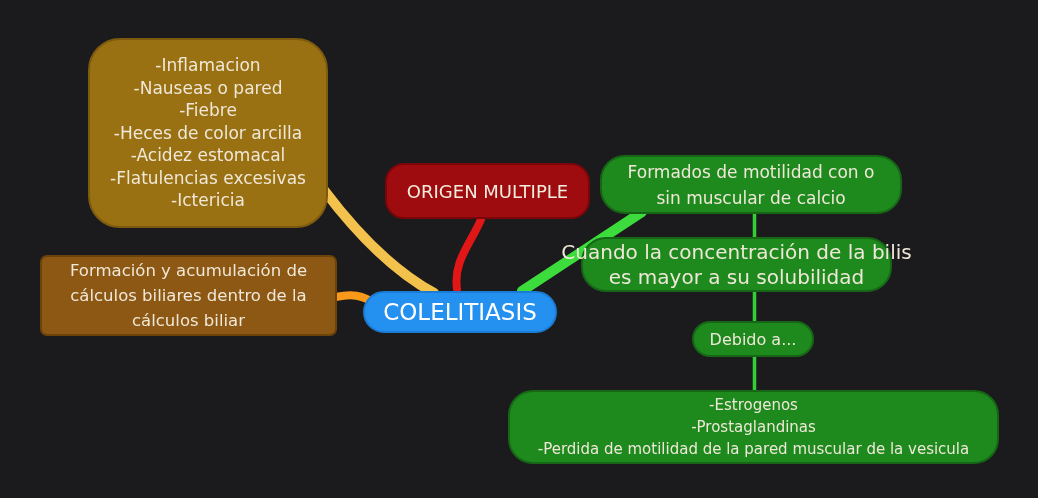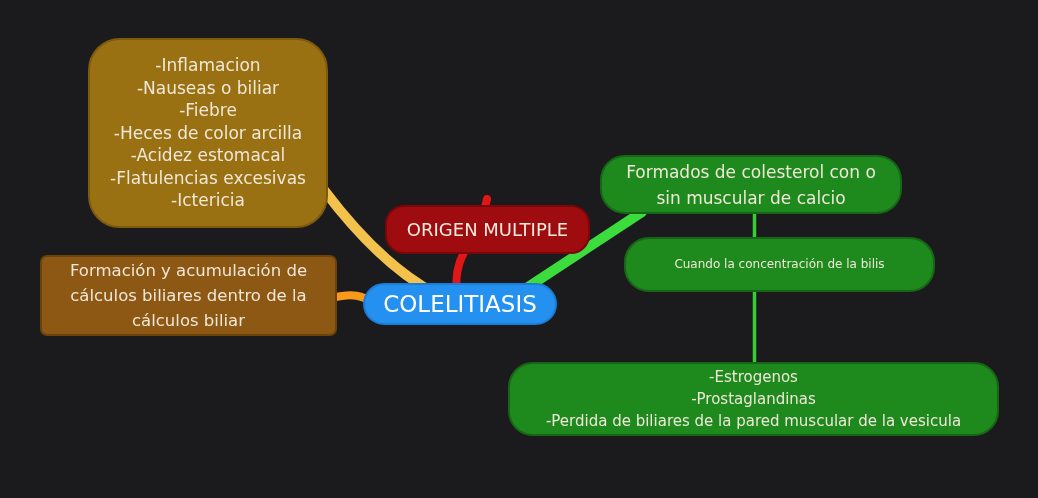--- a/index.html
+++ b/index.html
@@ -24,96 +24,100 @@
     left:88px;top:38px;width:240px;height:190px;
     border-radius:32px;border:2px solid #7c5a0e;
     font-size:17px;line-height:22.5px;
   }
   #node-definition{
     left:40px;top:255px;width:297px;height:81px;
     border-radius:7px;border:2px solid #6b4208;
     font-size:16.5px;line-height:25px;
   }
   #node-origin{
-    left:385px;top:163px;width:205px;height:49px;
+    left:385px;top:163px;width:205px;height:56px;
     border-radius:19px;border:2px solid #7a060a;
-    font-size:18px;color:#f2ecdc;margin-top:42px;
+    font-size:18px;color:#f2ecdc;
   }
   #node-center{
     left:363px;top:283px;width:194px;height:42px;
     border-radius:21px;border:2px solid #1a7cd4;
     font-size:23px;color:#ffffff;
   }
   #node-cholesterol{
     left:600px;top:155px;width:302px;height:59px;
     border-radius:25px;border:2px solid #166616;
     font-size:17px;line-height:26px;
   }
   #node-concentration{
-    left:624px;top:237px;width:311px;height:55px;
+    left:581px;top:237px;width:311px;height:55px;
     border-radius:25px;border:2px solid #166616;
-    font-size:12px;line-height:25px;text-align:right;
+    font-size:20px;line-height:25px;text-align:right;
   }
   #node-debido{
     left:692px;top:321px;width:122px;height:36px;
     border-radius:18px;border:2px solid #166616;
     font-size:16px;
   }
   #node-causes{
-    left:508px;top:362px;width:491px;height:74px;
+    left:508px;top:390px;width:491px;height:74px;
     border-radius:25px;border:2px solid #166616;
     font-size:15px;line-height:22px;
   }
 </style>
 </head>
 <body>
 
 <div id="canvas">
 
   <svg id="connector-layer" width="1038" height="498" viewBox="0 0 1038 498">
     <path d="M 324 190 Q 379 263 434 293" fill="none" stroke-width="10" stroke-linecap="round" stroke="#f2c24d"></path>
     <path d="M 332 298 C 352 293 362 295 376 304" fill="none" stroke-width="8" stroke-linecap="round" stroke="#f8991a"></path>
     <path d="M 487 199 C 481 236 452 254 457 289" fill="none" stroke-width="8" stroke-linecap="round" stroke="#e11616"></path>
     <path d="M 522 291 Q 580 253 642 212" fill="none" stroke-width="10" stroke-linecap="round" stroke="#3ddc3d"></path>
     <path d="M 754.5 210 L 754.5 390" fill="none" stroke-width="3.5" stroke="#33cf33"></path>
   </svg>
 
   <div class="node" id="node-symptoms" style="background-color: rgb(154, 113, 18);">
     <span class="line">-Inflamacion</span>
-    <span class="line">-Nauseas o biliar</span>
+    <span class="line">-Nauseas o pared</span>
     <span class="line">-Fiebre</span>
     <span class="line">-Heces de color arcilla</span>
     <span class="line">-Acidez estomacal</span>
     <span class="line">-Flatulencias excesivas</span>
     <span class="line">-Ictericia</span>
   </div>
 
   <div class="node" id="node-definition" style="background-color: rgb(141, 88, 19);">
     <span class="line">Formación y acumulación de</span>
     <span class="line">cálculos biliares dentro de la</span>
     <span class="line">cálculos biliar</span>
   </div>
 
   <div class="node" id="node-origin" style="background-color: rgb(158, 12, 16);">
     <span class="line">ORIGEN MULTIPLE</span>
   </div>
 
-  <div class="node" id="node-center" style="background-color: rgb(36, 145, 240);">
+  <div class="node" id="node-center" style="background-color: rgb(36, 145, 240); margin-top: 8px;">
     <span class="line">COLELITIASIS</span>
   </div>
 
   <div class="node" id="node-cholesterol" style="background-color: rgb(30, 138, 30);">
-    <span class="line">Formados de colesterol con o</span>
+    <span class="line">Formados de motilidad con o</span>
     <span class="line">sin muscular de calcio</span>
   </div>
 
   <div class="node" id="node-concentration" style="background-color: rgb(30, 138, 30);">
     <span class="line">Cuando la concentración de la bilis</span>
+    <span class="line">es mayor a su solubilidad</span>
   </div>
 
+  <div class="node" id="node-debido" style="background-color: rgb(30, 138, 30);">
+    <span class="line">Debido a...</span>
+  </div>
 
   <div class="node" id="node-causes" style="background-color: rgb(30, 138, 30);">
     <span class="line">-Estrogenos</span>
     <span class="line">-Prostaglandinas</span>
-    <span class="line">-Perdida de biliares de la pared muscular de la vesicula</span>
+    <span class="line">-Perdida de motilidad de la pared muscular de la vesicula</span>
   </div>
 
 </div>
 
 </body></html>

